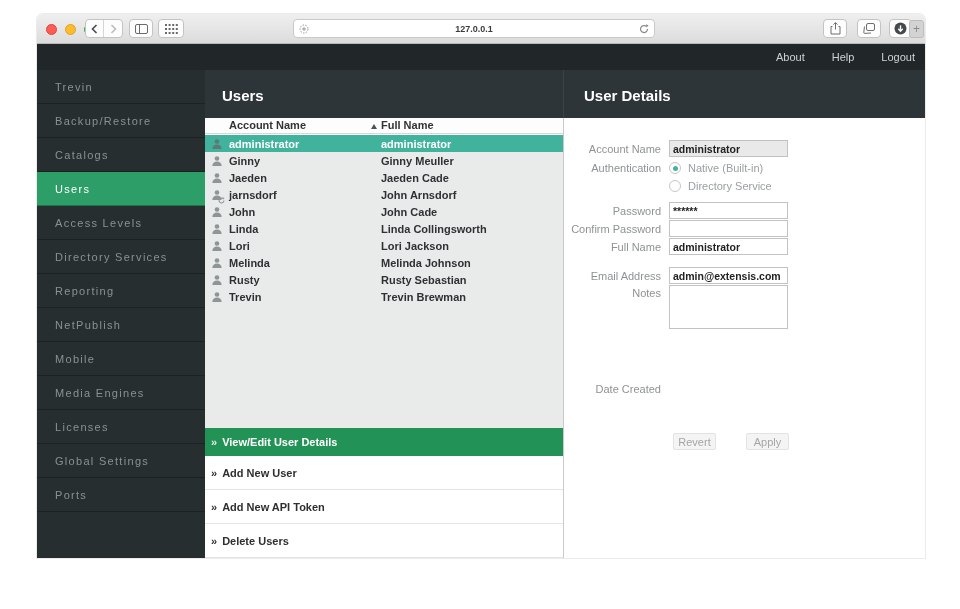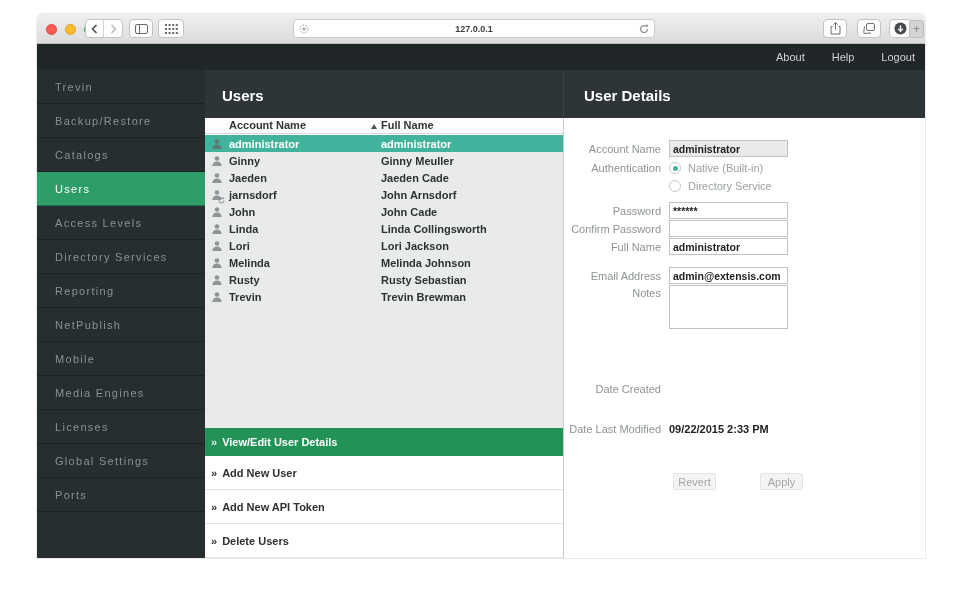--- a/index.html
+++ b/index.html
@@ -99,21 +99,21 @@
   .radiorow { height:18px; margin-bottom:0; }
   .radio { width:12px; height:12px; border:1px solid #c6c6c6; border-radius:50%;
     background:#fff; margin-right:7px; position:relative; flex:0 0 auto; }
   .radio.on::after { content:""; position:absolute; left:2.5px; top:2.5px; width:5px; height:5px;
     border-radius:50%; background:#45b2a0; }
   .radiolabel { font-size:11px; color:#9aa0a1; }
   .gap28 { height:26px; }
   .daterow { height:16px;margin-top:24px; }
   .dateval { font-size:11px; font-weight:700; color:#222; }
   .gap46 { height:34px; }
-  .btnrow { display:flex; padding-left:109px; gap:44px; }
+  .btnrow { display:flex; padding-left:109px; gap:30px; }
   .formbtn { width:43px; height:17px; background:#f4f4f4; border:1px solid #e3e3e3;
     border-radius:2px; color:#a2a6a7; font-size:11px; font-family:"Liberation Sans", sans-serif;
     display:flex; align-items:center; justify-content:center; }
 
   svg { display:block; }
 </style>
 </head>
 <body>
 
 <div class="stage">
@@ -423,24 +423,20 @@
           <div class="flabel" style="padding-top:2px;">Notes</div>
           <textarea class="fnotes" value="" style=""></textarea>
         </div>
 
         <div class="gap28"></div>
 
         <div class="frow daterow">
           <div class="flabel">Date Created</div>
           <div class="dateval"></div>
         </div>
-        <div class="frow daterow">
-          <div class="flabel">Date Last Modified</div>
-          <div class="dateval">09/22/2015 2:33 PM</div>
-        </div>
 
         <div class="gap46"></div>
 
         <div class="btnrow">
           <div class="formbtn">Revert</div>
           <div class="formbtn">Apply</div>
         </div>
       </div>
 
     </div>

